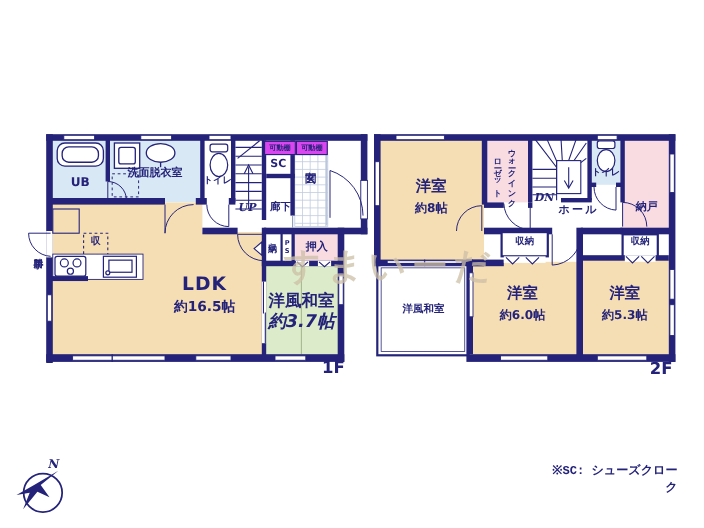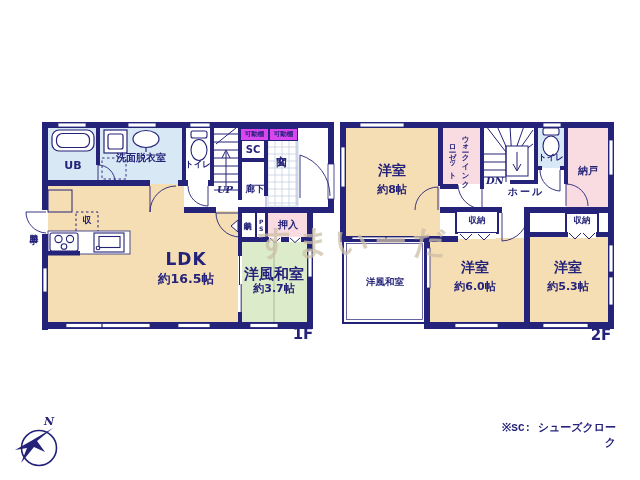--- a/index.html
+++ b/index.html
@@ -243,29 +243,29 @@
 <div class="lbl it" style="left:212px;top:184px;width:26px;font-size:10px;">UP</div>
 <div class="lbl" style="left:238px;top:184px;width:34px;font-size:9.5px;">廊下</div>
 <div class="lbl" style="left:76px;top:216px;width:22px;font-size:9px;">収</div>
 <div class="lbl v" style="left:28px;top:227px;font-size:9px;">勝手口</div>
 <div class="lbl" style="left:136px;top:250px;width:100px;font-size:17px;letter-spacing:1px;">LDK</div>
 <div class="lbl" style="left:136px;top:272px;width:100px;font-size:12.5px;">約16.5帖</div>
 <div class="lbl v" style="left:242px;top:215px;font-size:8px;">収納</div>
 <div class="lbl v" style="left:257px;top:218px;font-size:6px;letter-spacing:0;">PS</div>
 <div class="lbl" style="left:267px;top:219px;width:42px;font-size:10px;">押入</div>
 <div class="lbl" style="left:240px;top:266px;width:68px;font-size:15px;font-family:Liberation Serif, serif;">洋風和室</div>
-<div class="lbl" style="left:240px;top:283px;width:68px;font-size:11px;">約3.7帖</div>
+<div class="lbl" style="left:240px;top:283px;width:68px;font-size:16px;font-style:italic;">約3.7帖</div>
 <div class="lbl" style="left:288px;top:326px;width:30px;font-size:15px;">1F</div>
 
 <div class="lbl" style="left:352px;top:163px;width:80px;font-size:14px;">洋室</div>
 <div class="lbl" style="left:352px;top:184px;width:80px;font-size:11px;">約8帖</div>
 <div class="lbl v" style="left:446px;top:129px;height:56px;font-size:7.5px;line-height:13px;letter-spacing:0.5px;">ウォークインクローゼット</div>
 <div class="lbl it" style="left:482px;top:175px;width:26px;font-size:10px;">DN</div>
 <div class="lbl" style="left:536px;top:153px;width:30px;font-size:8.5px;">トイレ</div>
-<div class="lbl" style="left:566px;top:165px;width:44px;font-size:10px;">納戸</div>
+<div class="lbl" style="left:566px;top:183px;width:44px;font-size:10px;">納戸</div>
 <div class="lbl" style="left:494px;top:186px;width:64px;font-size:10px;letter-spacing:2px;">ホール</div>
 <div class="lbl" style="left:456px;top:216px;width:42px;font-size:8.5px;">収納</div>
 <div class="lbl" style="left:564px;top:216px;width:36px;font-size:8.5px;">収納</div>
 <div class="lbl" style="left:344px;top:277px;width:82px;font-size:9.5px;">洋風和室</div>
 <div class="lbl" style="left:435px;top:260px;width:80px;font-size:14px;">洋室</div>
 <div class="lbl" style="left:435px;top:281px;width:80px;font-size:11px;">約6.0帖</div>
 <div class="lbl" style="left:528px;top:260px;width:80px;font-size:14px;">洋室</div>
 <div class="lbl" style="left:528px;top:281px;width:80px;font-size:11px;">約5.3帖</div>
 <div class="lbl" style="left:586px;top:327px;width:30px;font-size:15px;">2F</div>
 

